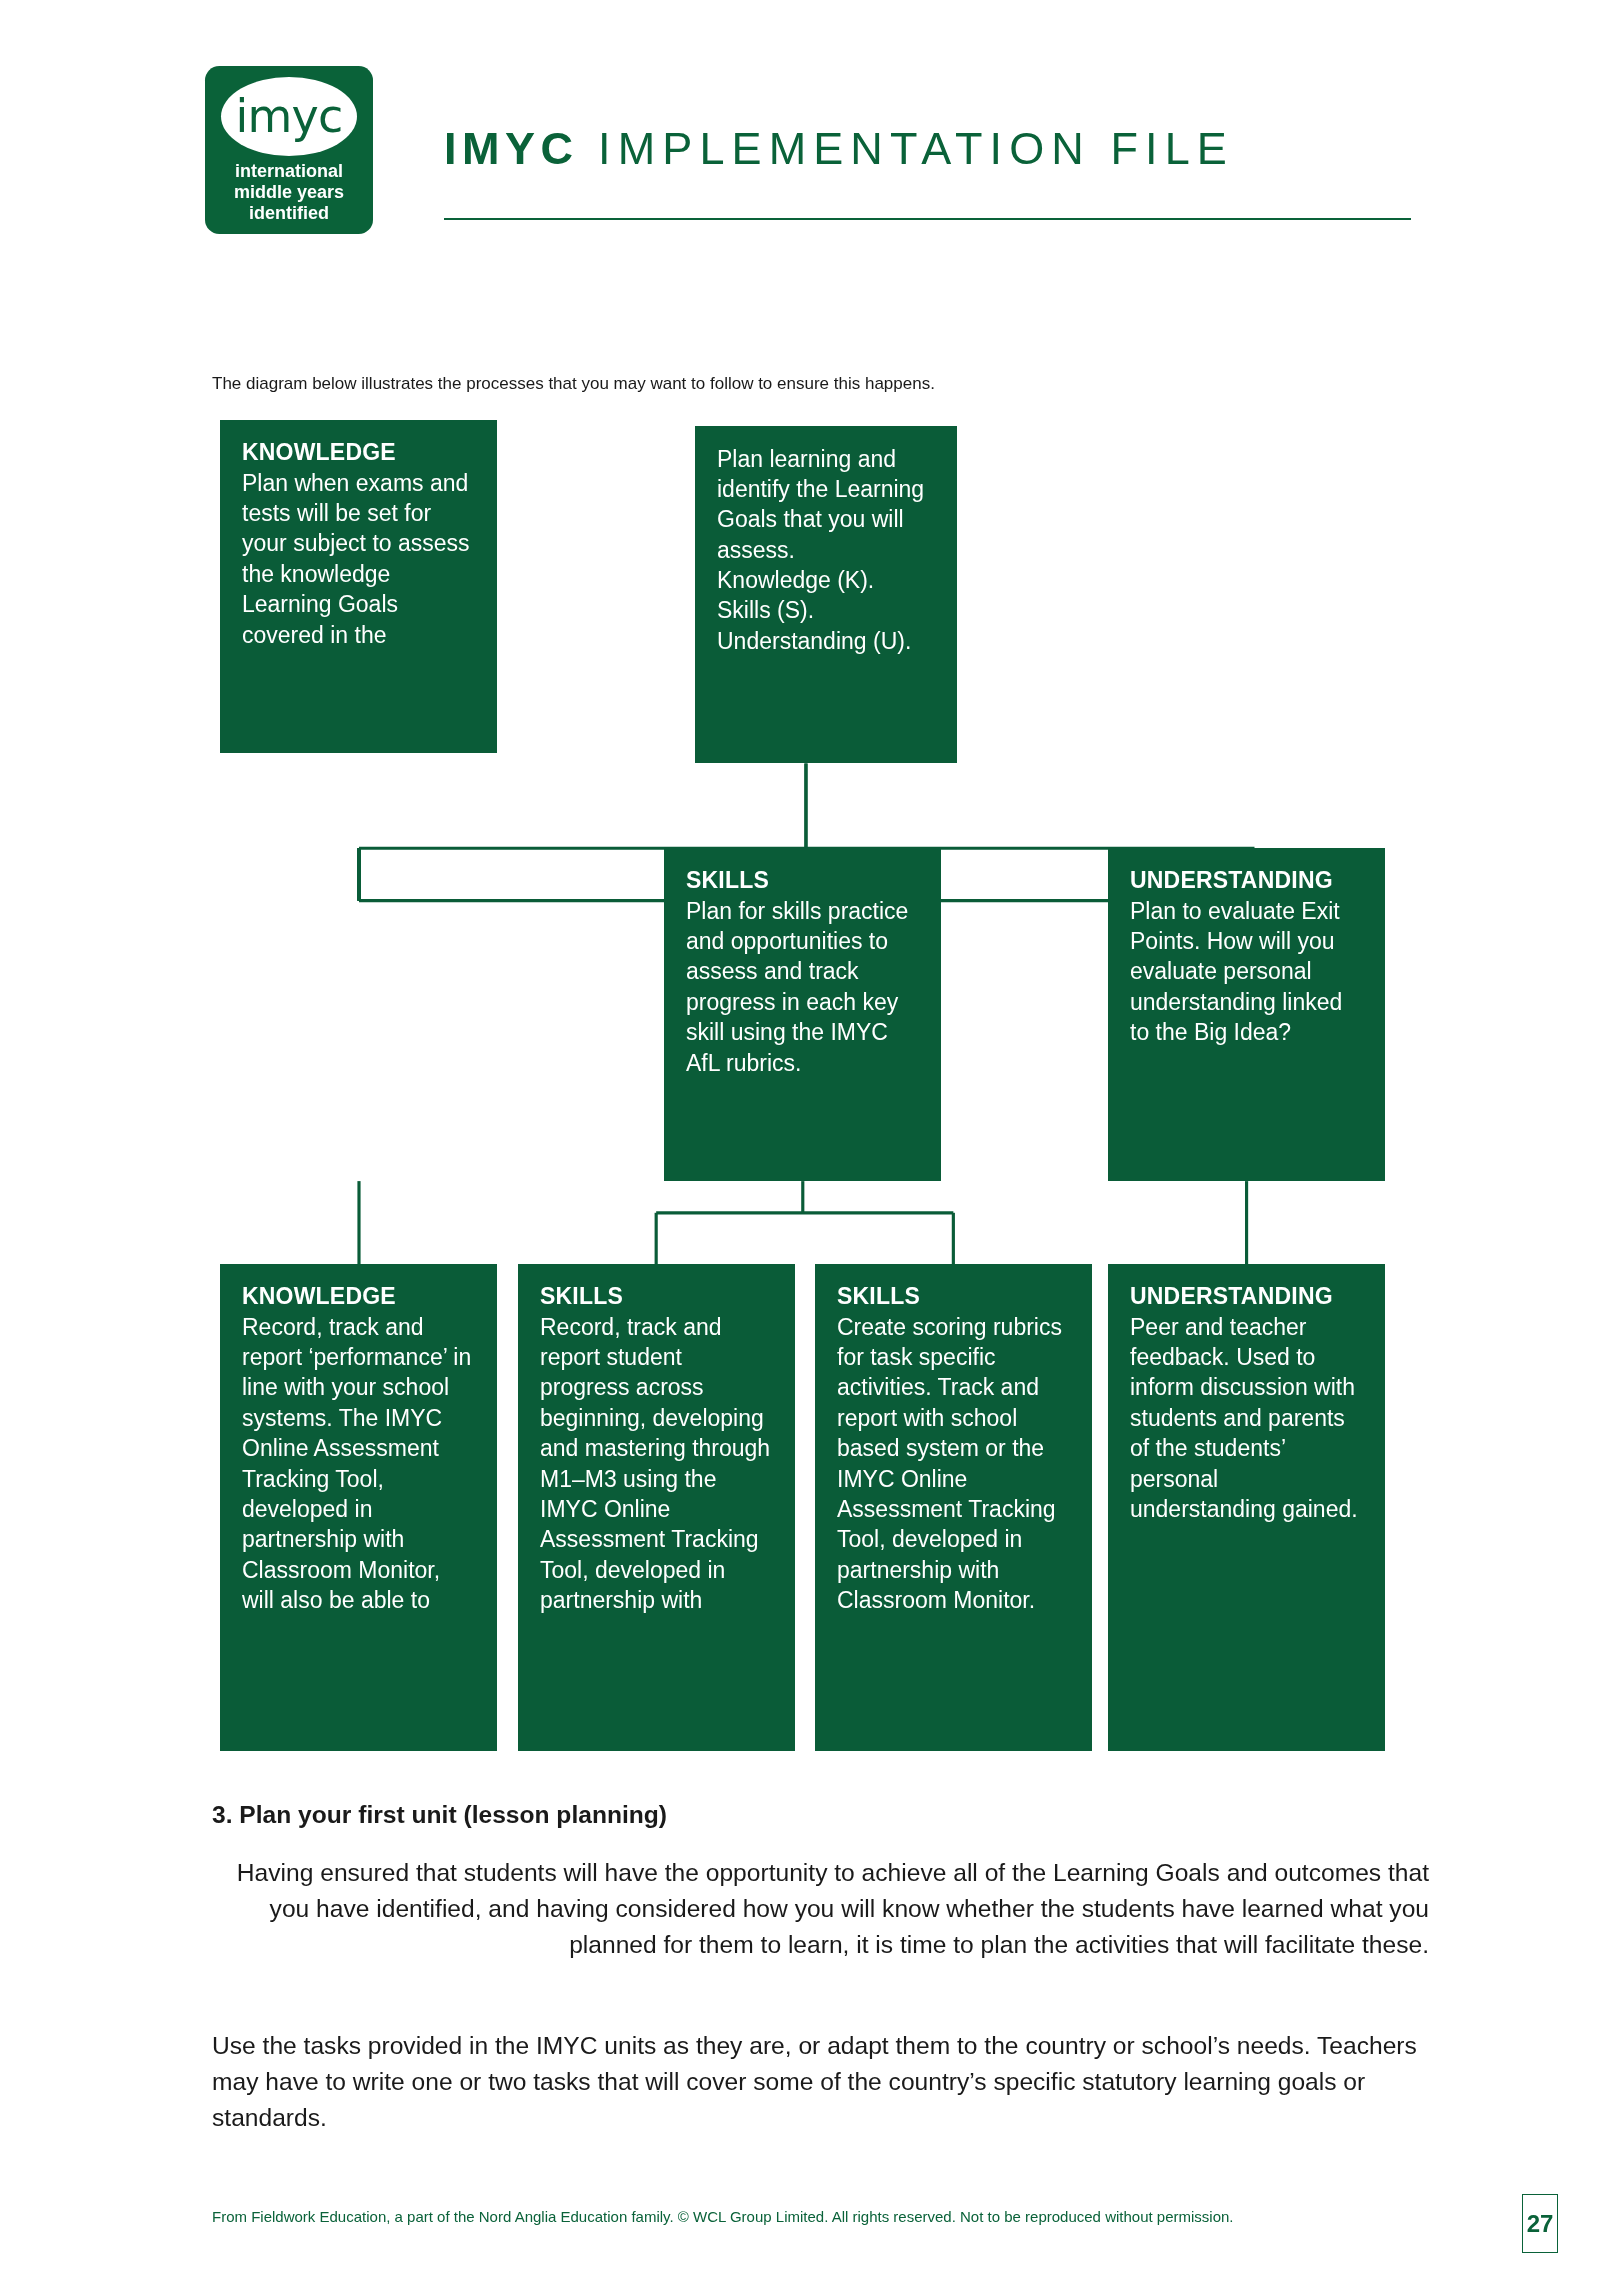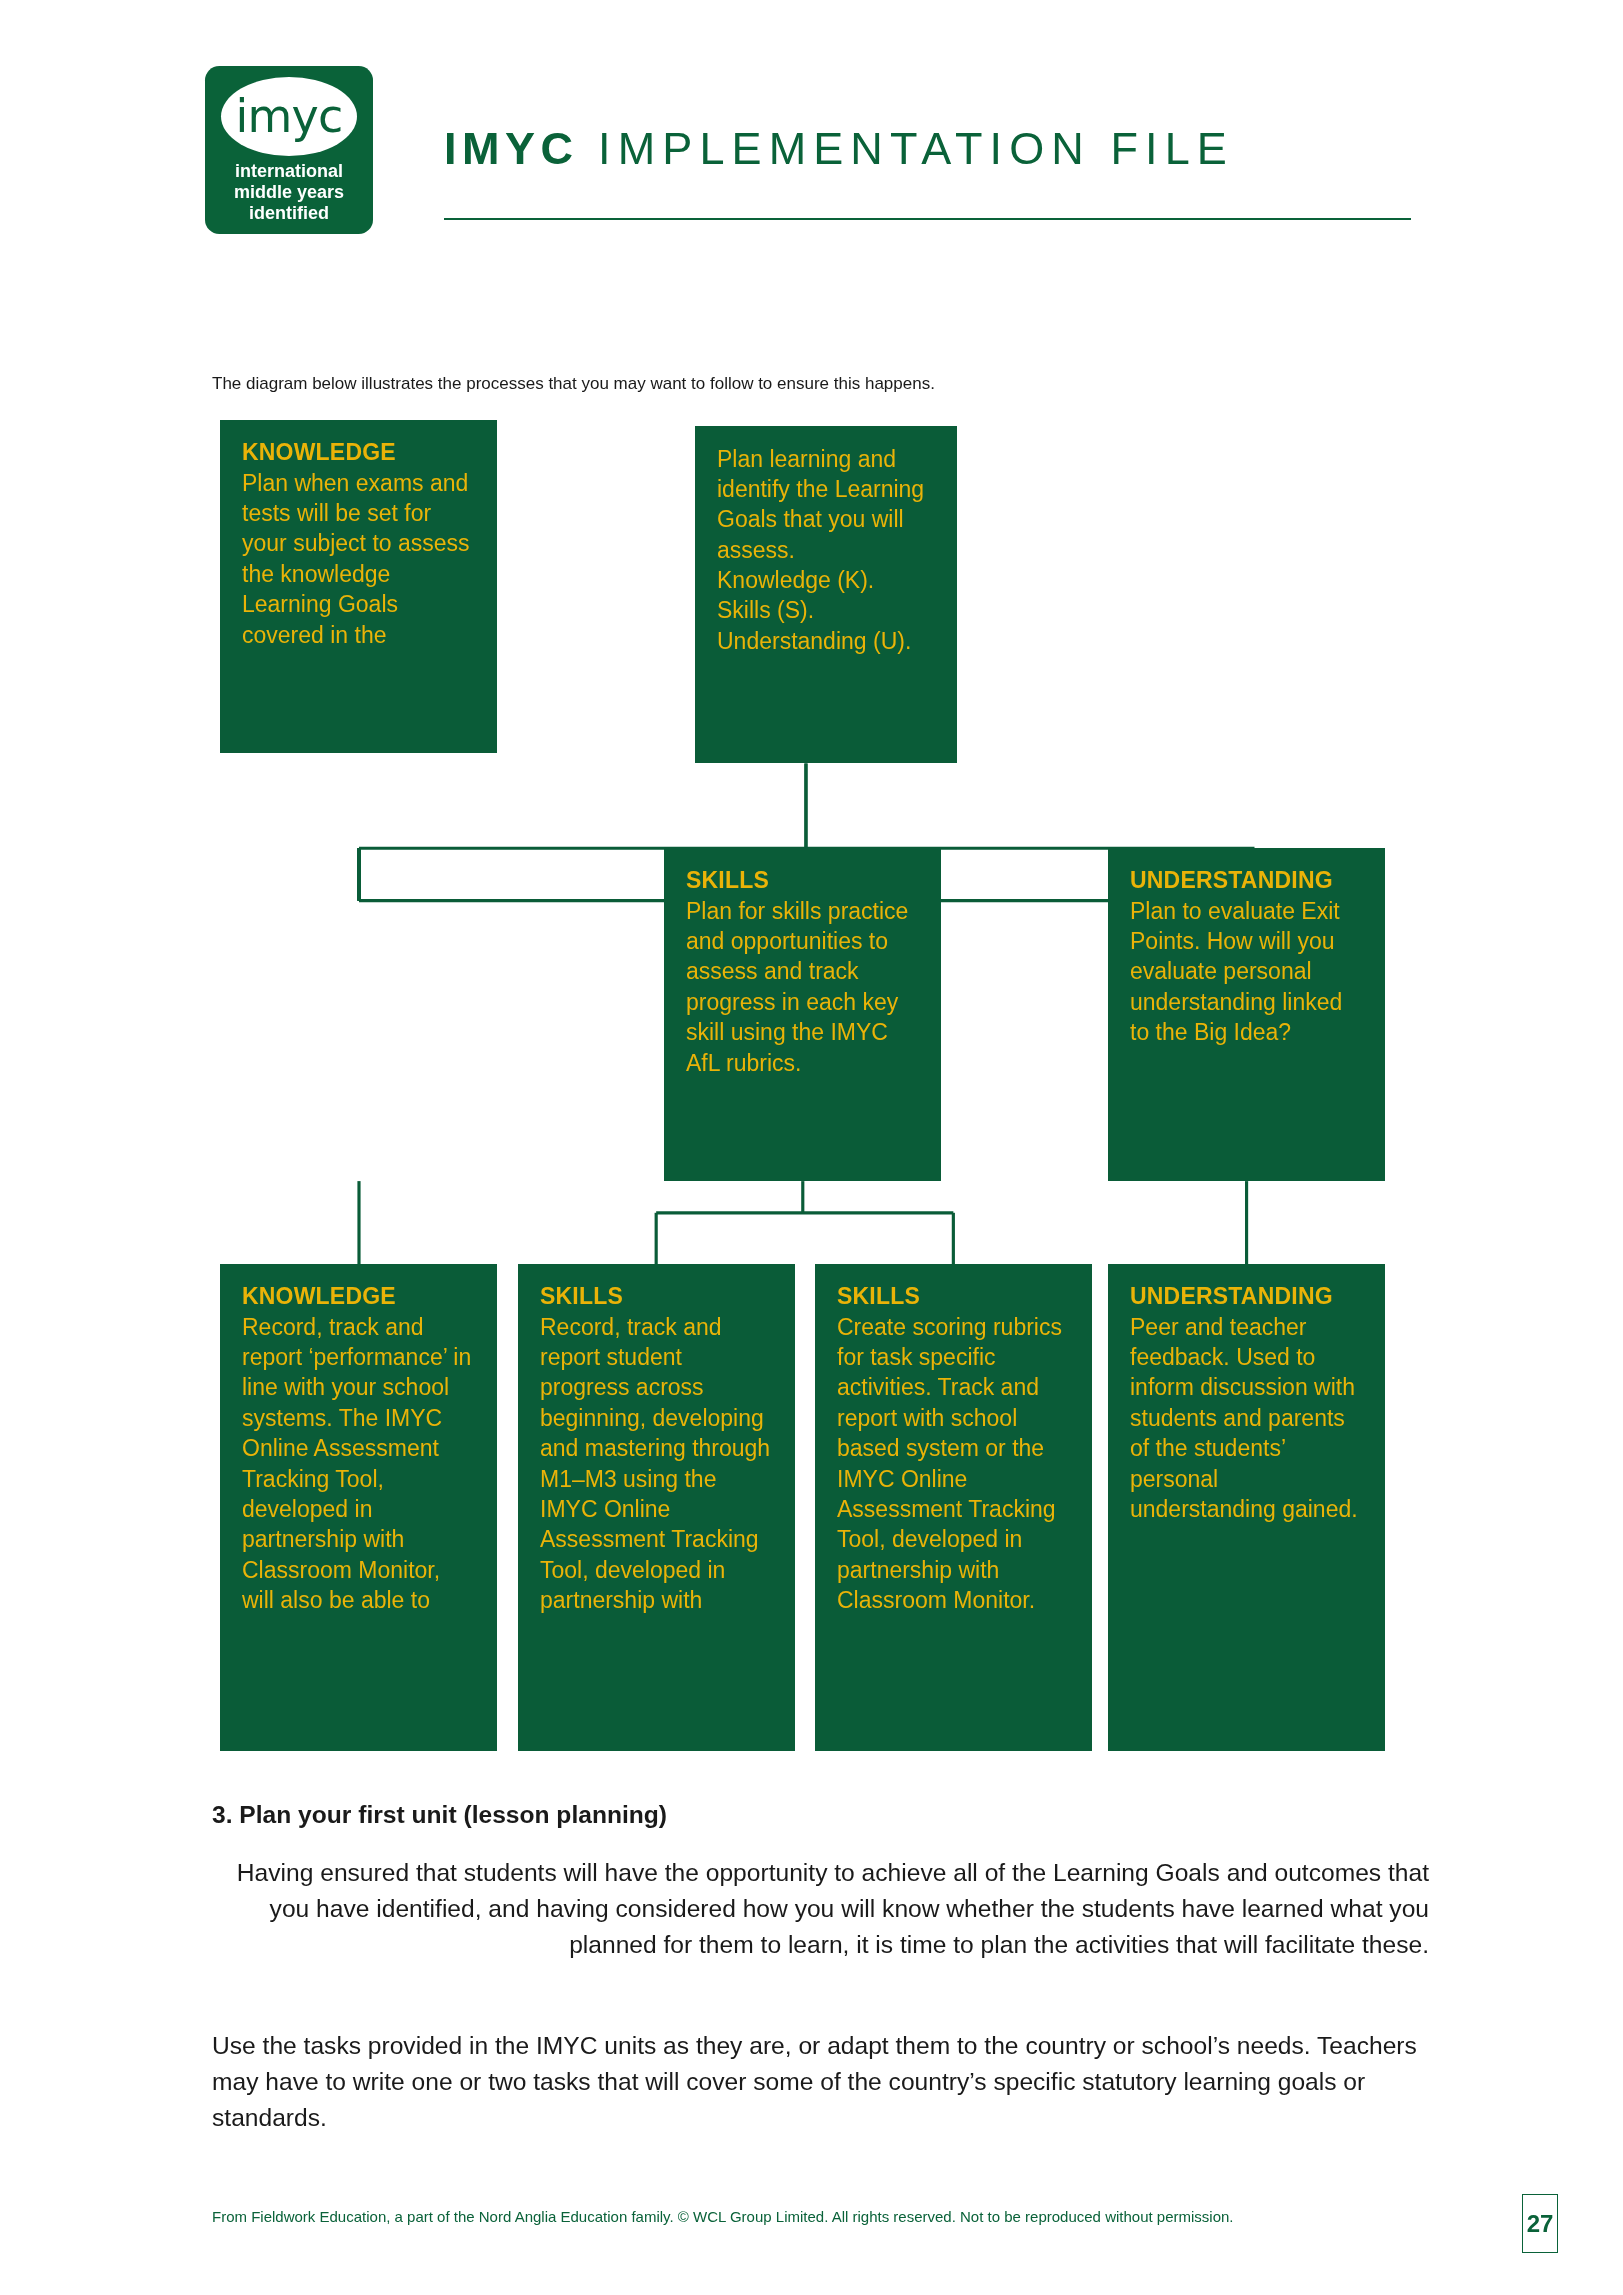--- a/index.html
+++ b/index.html
@@ -112,21 +112,21 @@
   }
   .conn-svg {
     position: absolute;
     left: 0; top: 0;
     width: 1623px;
     height: 1332px;
   }
   .node {
     position: absolute;
     background: #0a5c38;
-    color: #eab308;
+    color: #ffffff;
     box-sizing: border-box;
     padding: 17.4px 19px 12.7px 22px;
     font-size: 23px;
     line-height: 1.32;
     overflow: hidden;
     z-index: 2;
   }
   .node .hd {
     font-weight: 700;
     display: block;

